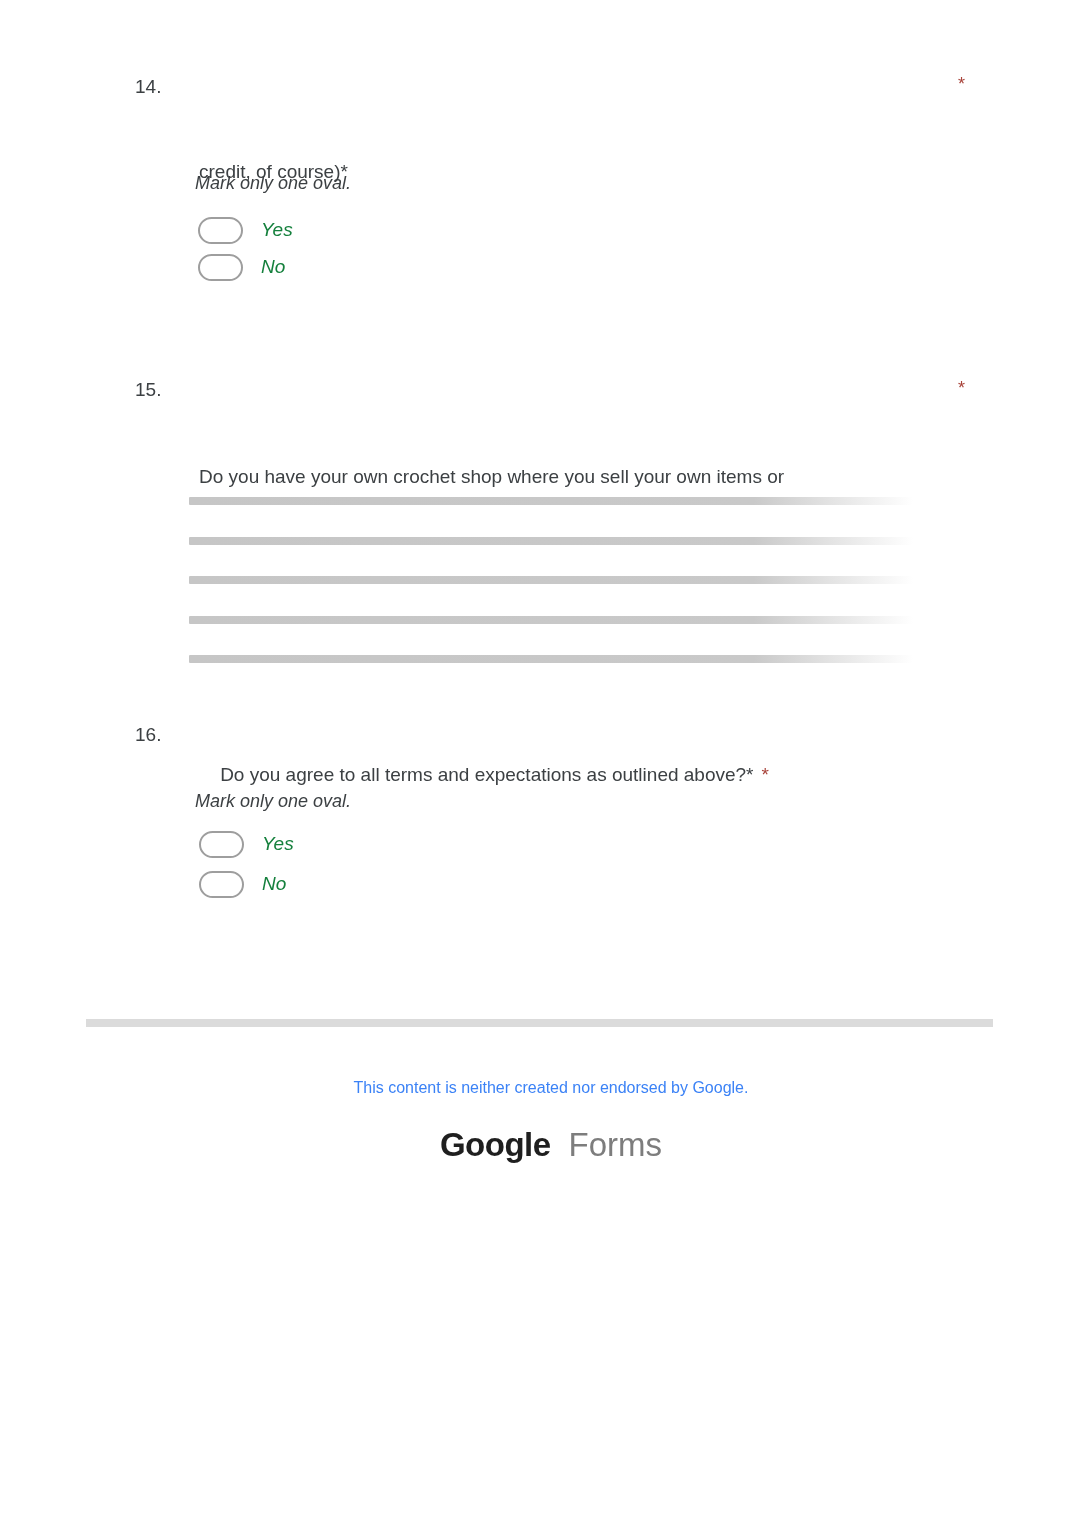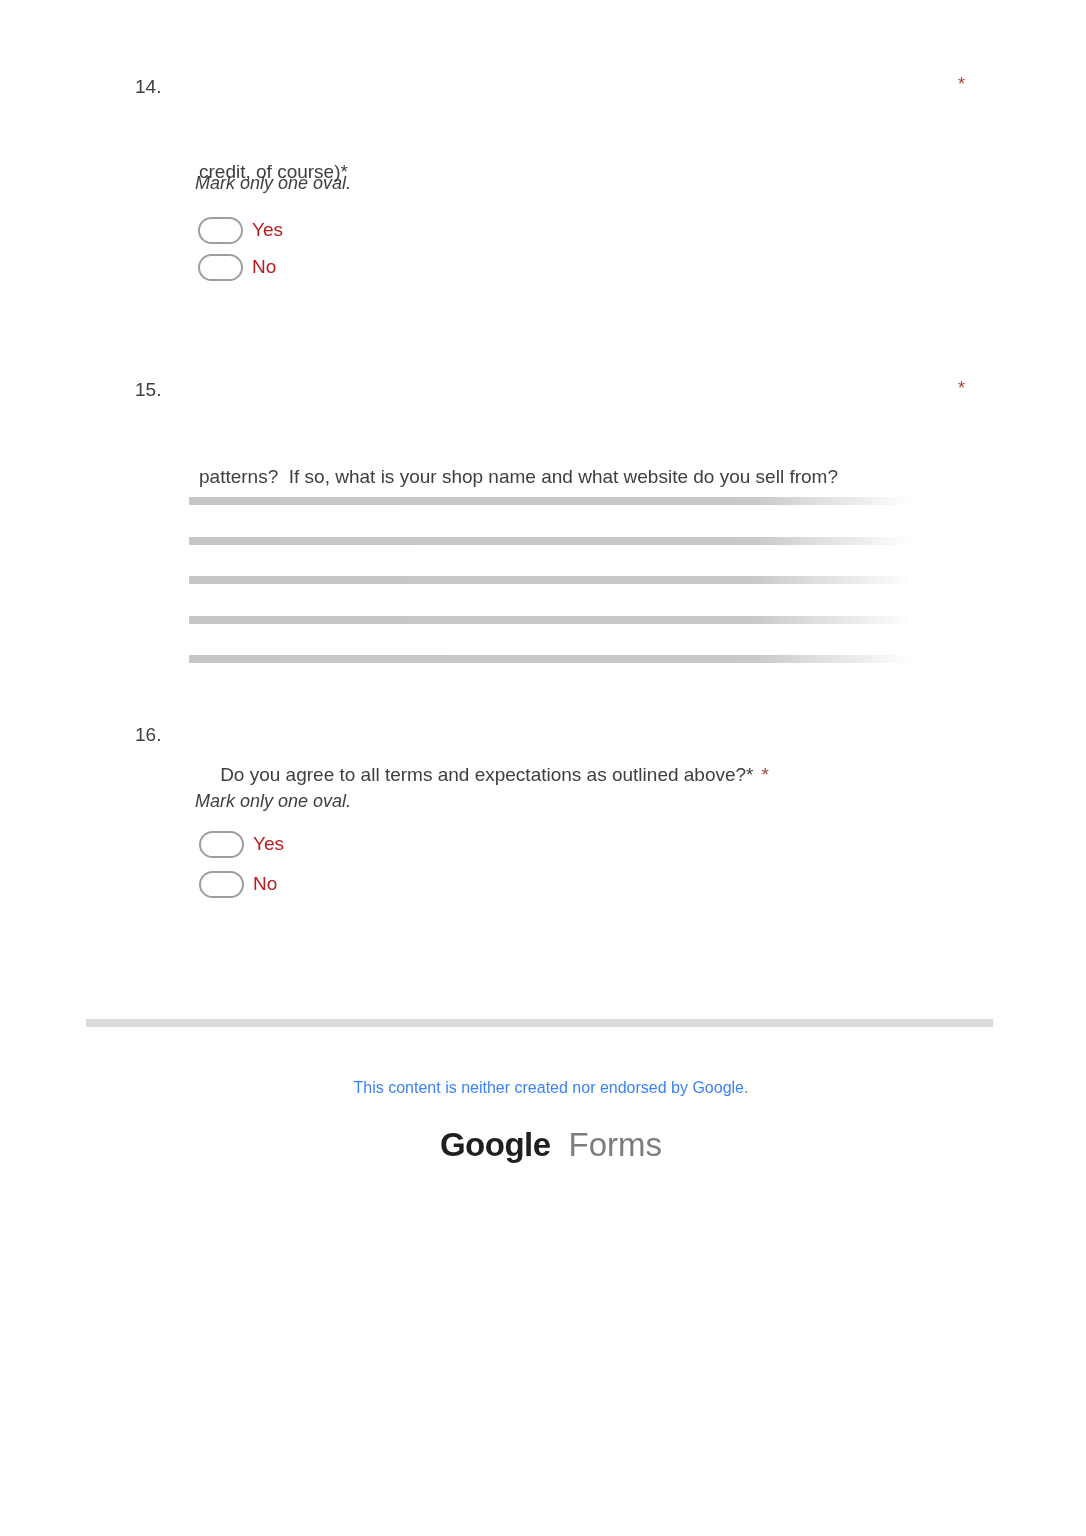--- a/index.html
+++ b/index.html
@@ -48,22 +48,23 @@
   .oval {
     width: 45px;
     height: 27px;
     border: 2px solid #9e9e9e;
     border-radius: 14px;
     background: #ffffff;
     flex: 0 0 auto;
   }
   .option-label {
     font-size: 19px;
-    color: #b91c1c;
-    margin-left: 5px;
+    color: #15803d;
+    margin-left: 14px;
+    font-style: italic;
   }
   .answer-line {
     position: absolute;
     left: 181px;
     width: 724px;
     height: 2px;
     background: linear-gradient(90deg, #c6c6c6 0%, #c9c9c9 78%, rgba(201,201,201,0) 100%);
     border-radius: 1px;
   }
   .divider {
@@ -118,21 +119,21 @@
     <span class="oval"></span>
     <span class="option-label">Yes</span>
   </div>
   <div class="abs option-row" style="left:186px; top:240px;">
     <span class="oval"></span>
     <span class="option-label">No</span>
   </div>
 
   <div class="abs q-number" style="left:123px; top:367px;">15.</div>
   <div class="abs q-title" style="left:183px; top:376px; width:790px;">
-    <span class="line">patterns?  If so, what is your shop name and what website do you sell from?</span>
+    <span class="line">Do you have your own crochet shop where you sell your own items or</span>
   </div>
   <div class="abs req-star" style="left:946px; top:366px;">*</div>
   <div class="answer-line" style="top:489px;"></div>
   <div class="answer-line" style="top:529px;"></div>
   <div class="answer-line" style="top:568px;"></div>
   <div class="answer-line" style="top:608px;"></div>
   <div class="answer-line" style="top:647px;"></div>
 
   <div class="abs q-number" style="left:123px; top:712px;">16.</div>
   <div class="abs q-title" style="left:183px; top:712px; width:820px;">

